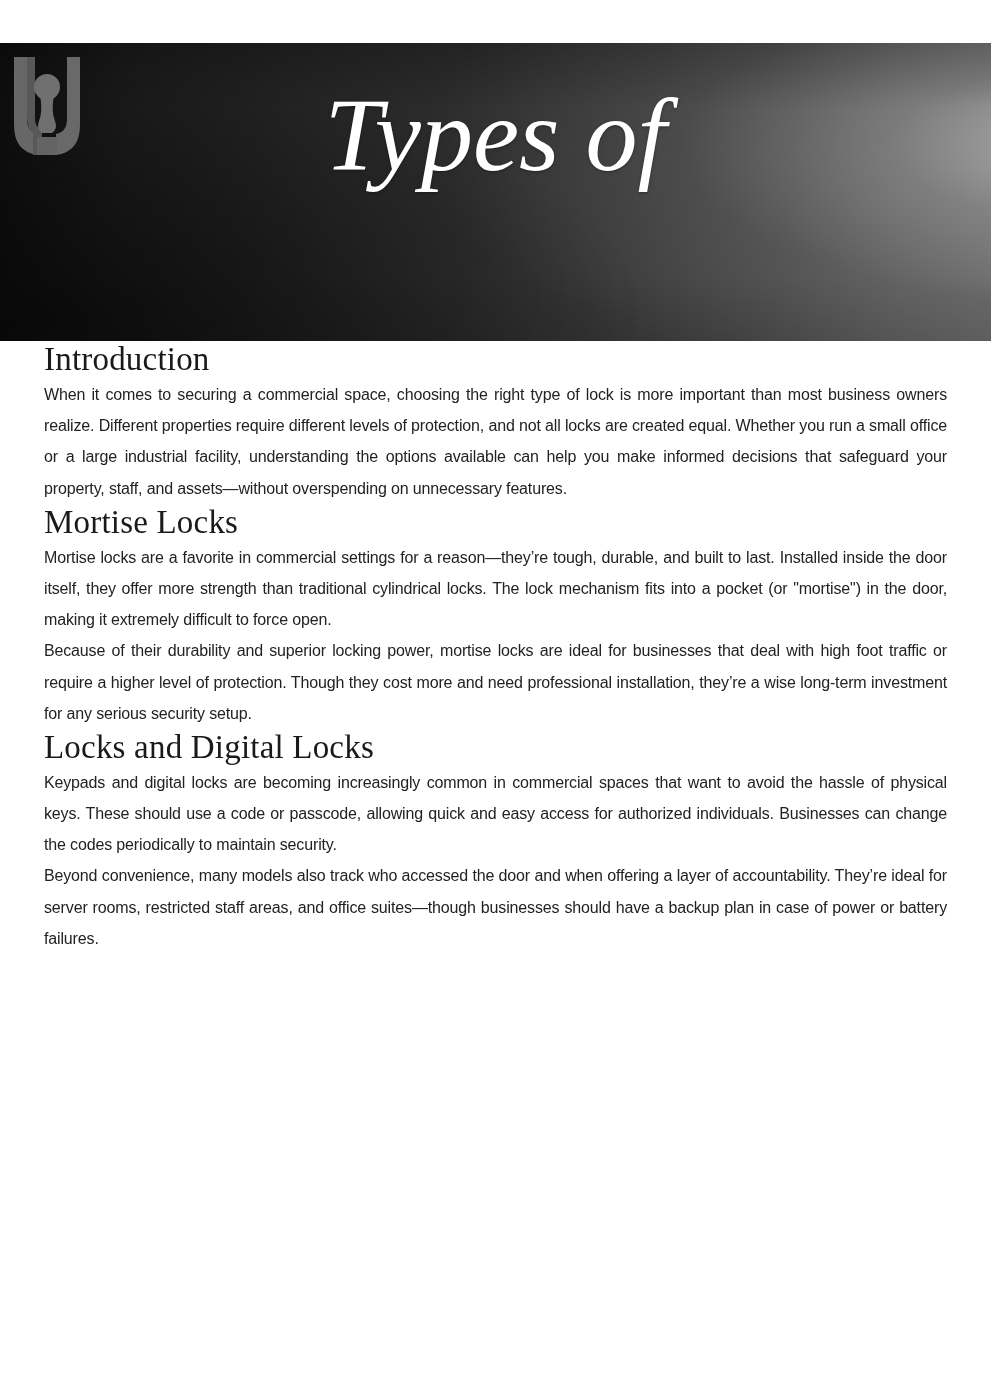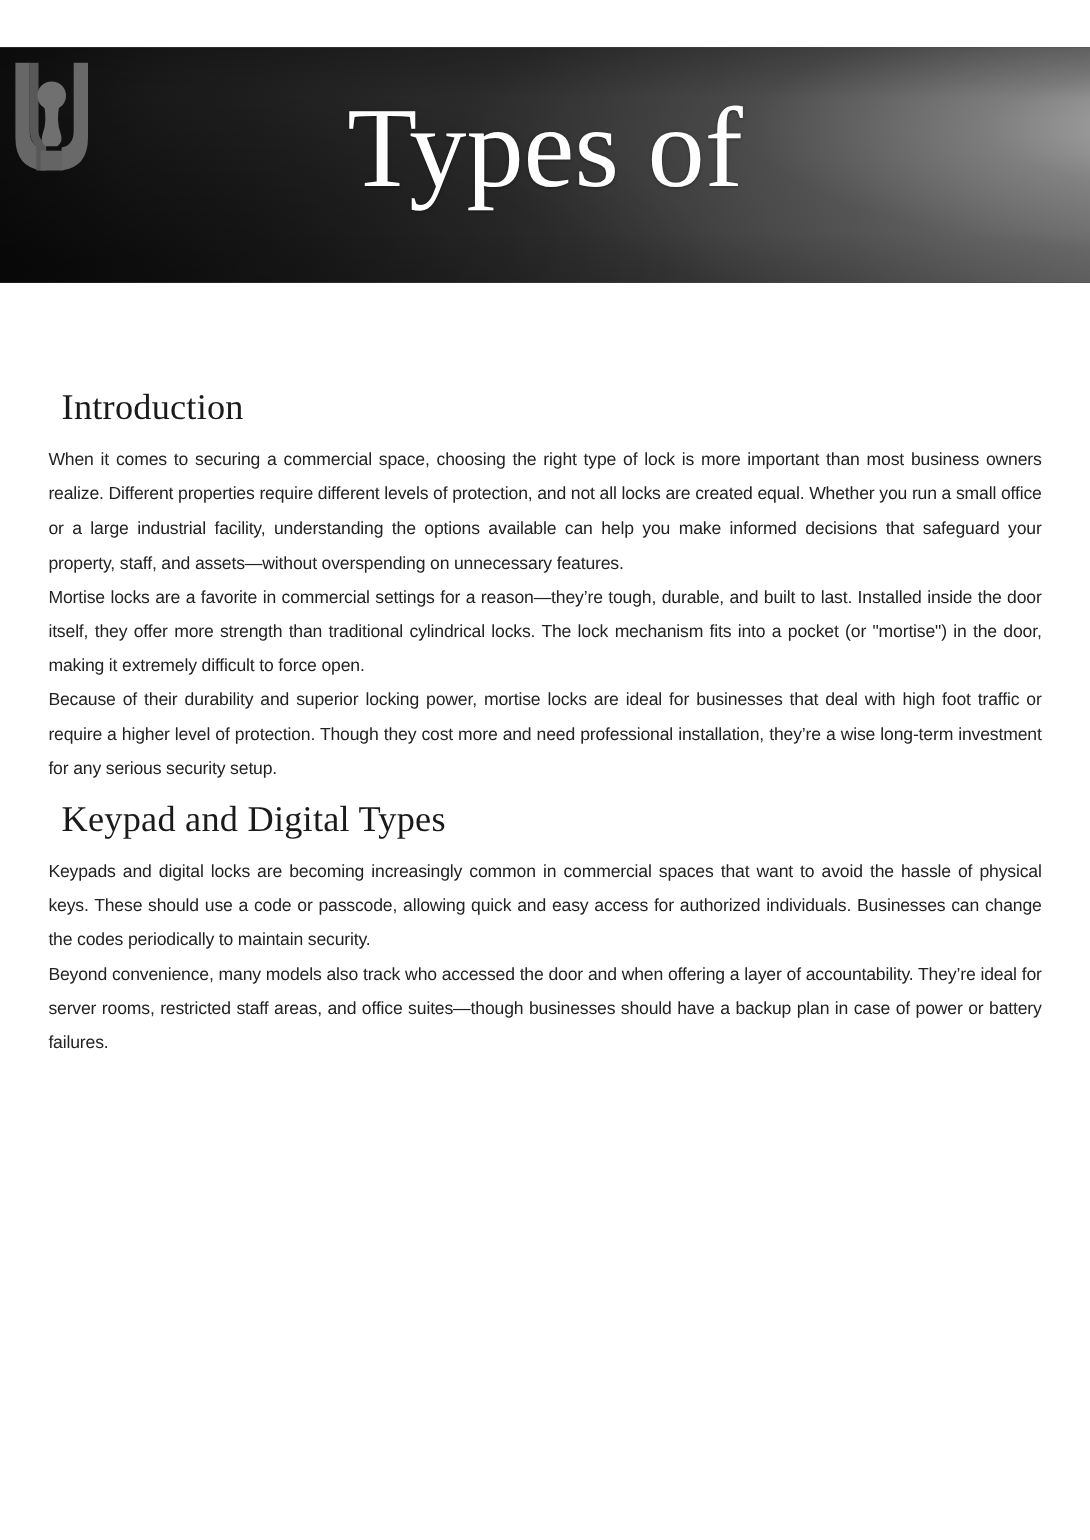--- a/index.html
+++ b/index.html
@@ -22,23 +22,24 @@
     inset: 0;
     background: #ffffff;
   }
 
   
   .hero {
     position: absolute;
     left: 0;
     top: 43px;
     width: 991px;
-    height: 214px;
+    height: 298px;
     overflow: hidden;
-    background: #000000;
+    background: #d946ef;
+    font-style: italic;
   }
   .hero-bg {
     position: absolute;
     inset: 0;
     background:
       radial-gradient(ellipse 120% 150% at 112% 34%,
           rgba(190,190,190,0.85) 0%,
           rgba(150,150,150,0.55) 18%,
           rgba(105,105,105,0.30) 36%,
           rgba(60,60,60,0.08) 58%,
@@ -109,21 +110,21 @@
     top: 341px;
     width: 903px;
   }
 
   h2.section-heading {
     font-family: "Liberation Serif", "DejaVu Serif", serif;
     font-weight: 400;
     font-size: 33px;
     line-height: 1.15;
     color: #1a1a1a;
-    margin: 12px;
+    margin: 0;
     letter-spacing: 0.2px;
   }
 
   p.body-text {
     font-family: "Liberation Sans", sans-serif;
     font-size: 16px;
     line-height: 31.2px;
     color: #222222;
     text-align: justify;
     text-justify: inter-word;
@@ -170,21 +171,22 @@
     <div class="hero-title">
       <span class="tline tline1">Types of</span>
     </div>
   </div>
 
   <div class="content">
 
     <h2 class="section-heading block-intro-h">Introduction</h2>
     <p class="body-text block-intro-p">When it comes to securing a commercial space, choosing the right type of lock is more important than most business owners realize. Different properties require different levels of protection, and not all locks are created equal. Whether you run a small office or a large industrial facility, understanding the options available can help you make informed decisions that safeguard your property, staff, and assets—without overspending on unnecessary features.</p>
 
+    <h2 class="section-heading block-mortise-h">Mortise Locks</h2>
     <p class="body-text block-mortise-p1">Mortise locks are a favorite in commercial settings for a reason—they’re tough, durable, and built to last. Installed inside the door itself, they offer more strength than traditional cylindrical locks. The lock mechanism fits into a pocket (or "mortise") in the door, making it extremely difficult to force open.</p>
     <p class="body-text block-mortise-p2">Because of their durability and superior locking power, mortise locks are ideal for businesses that deal with high foot traffic or require a higher level of protection. Though they cost more and need professional installation, they’re a wise long-term investment for any serious security setup.</p>
 
-    <h2 class="section-heading block-keypad-h">Keypad and Digital Types</h2>
+    <h2 class="section-heading block-keypad-h">Locks and Digital Locks</h2>
     <p class="body-text block-keypad-p1">Keypads and digital locks are becoming increasingly common in commercial spaces that want to avoid the hassle of physical keys. These should use a code or passcode, allowing quick and easy access for authorized individuals. Businesses can change the codes periodically to maintain security.</p>
     <p class="body-text block-keypad-p2">Beyond convenience, many models also track who accessed the door and when offering a layer of accountability. They’re ideal for server rooms, restricted staff areas, and office suites—though businesses should have a backup plan in case of power or battery failures.</p>
 
   </div>
 </div>
 
 </body></html>

